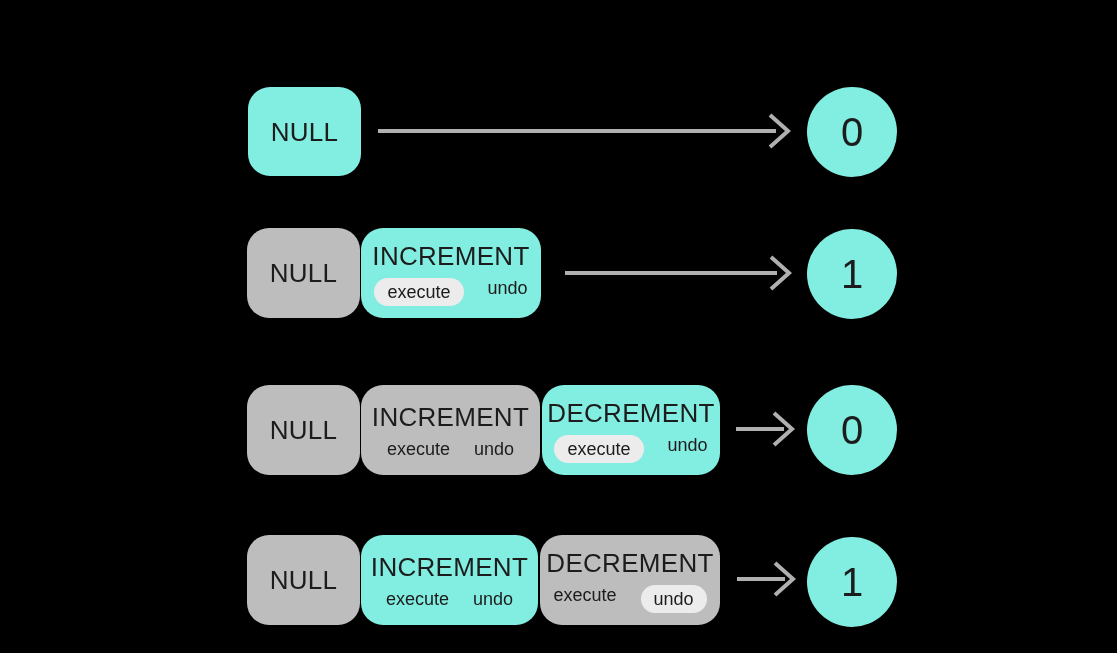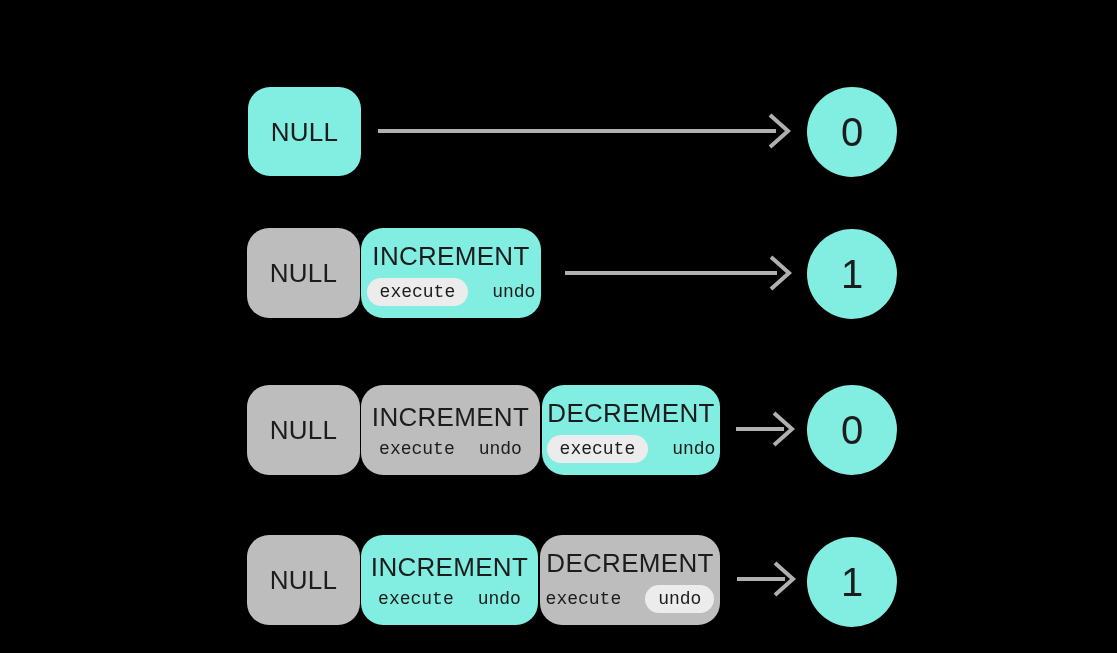--- a/index.html
+++ b/index.html
@@ -16,21 +16,21 @@
     height:90px;
     border-radius:22px;
     display:flex; flex-direction:column;
     align-items:center; justify-content:center;
     gap:7px;
     box-sizing:border-box;
   }
   .box.active   { background: var(--active, #82EDE1); }
   .box.inactive { background: var(--inactive, #BDBDBD); }
   .box-title { font-size:26px; line-height:30px; letter-spacing:0.3px; white-space:nowrap; }
-  .actions { display:flex; align-items:center; gap:24px; font-size:18px; line-height:20px;font-family:Liberation Mono, monospace; }
+  .actions { display:flex; align-items:flex-start; gap:24px; font-size:18px; line-height:20px; }
   .action { white-space:nowrap; }
   .action.pill {
     background: var(--pill, #ECECEC);
     border-radius:15px;
     padding:4px 13px;
   }
   .arrow { position:absolute; overflow:visible; }
   .arrow line, .arrow polyline {
     stroke: var(--arrow, #B0B0B0);
     stroke-width:4;

